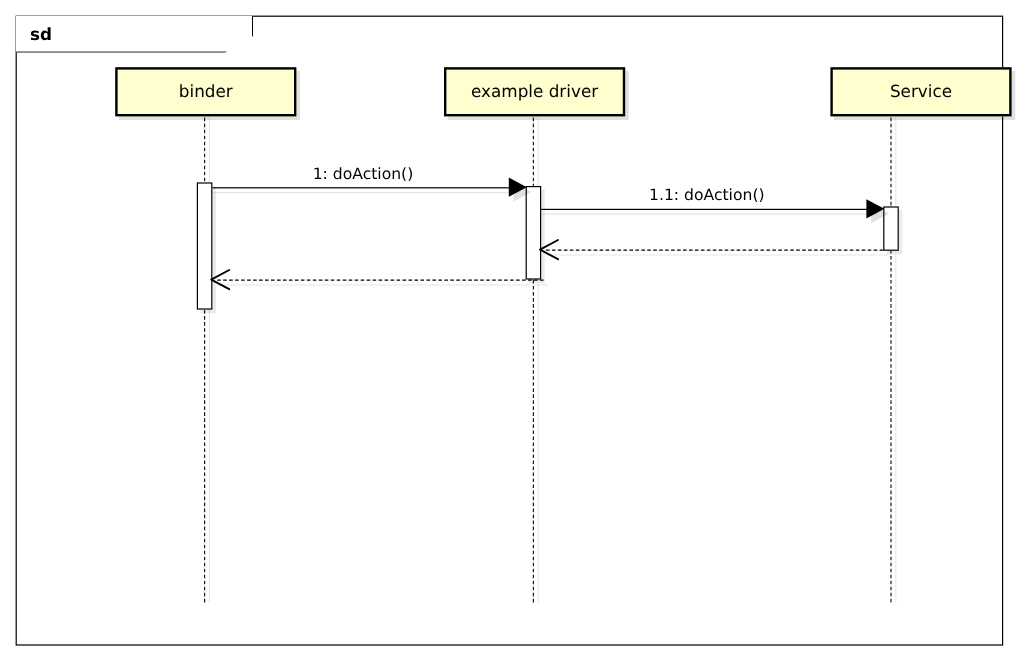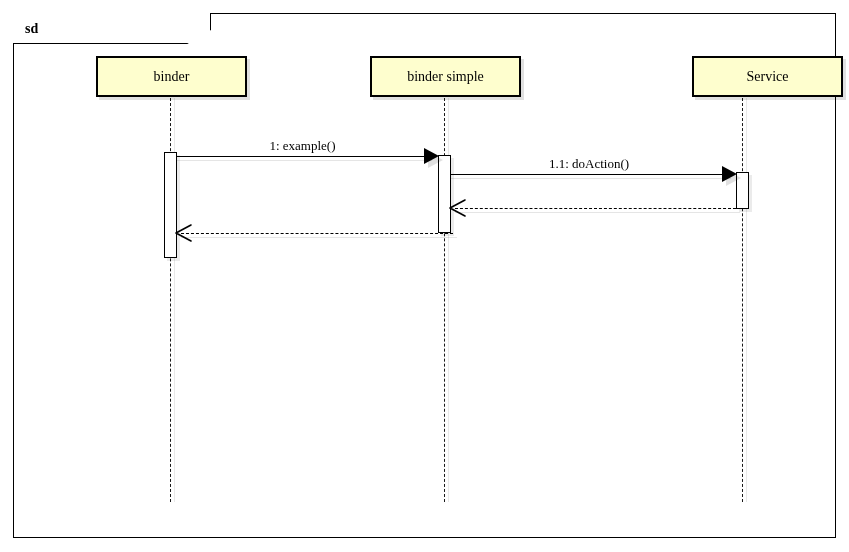--- a/index.html
+++ b/index.html
@@ -9,21 +9,20 @@
   }
   body {
     font-family: "DejaVu Sans", sans-serif;
   }
   #canvas {
     position: relative;
     width: 849px;
     height: 552px;
     background: #ffffff;
     overflow: hidden;
-    font-family: Liberation Serif, serif;
   }
   
   .frame {
     position: absolute;
     left: 13px;
     top: 13px;
     width: 823px;
     height: 525px;
     border: 1.5px solid #000000;
     box-sizing: border-box;
@@ -158,38 +157,38 @@
   <div class="lifeline" style="left:444px; top:98px; height:404px;"></div>
 
   <div class="lifeline-shadow" style="left:746px; top:98px; height:404px;"></div>
   <div class="lifeline" style="left:742px; top:98px; height:404px;"></div>
 
   <div class="participant" style="left:96px; top:56px; width:151px; height:41px;">
     <span>binder</span>
   </div>
 
   <div class="participant" style="left:370px; top:56px; width:151px; height:41px;">
-    <span>binder simple</span>
+    <span>example driver</span>
   </div>
 
   <div class="participant" style="left:692px; top:56px; width:151px; height:41px;">
     <span>Service</span>
   </div>
 
   <div class="activation" style="left:164px; top:152px; width:13px; height:106px;"></div>
 
   <div class="activation" style="left:438px; top:155px; width:13px; height:78px;"></div>
 
   <div class="activation" style="left:736px; top:172px; width:13px; height:37px;"></div>
 
   <div class="msg-shadow" style="left:177px; top:160px; width:255px;"></div>
   <div class="msg-line" style="left:177px; top:156px; width:251px;"></div>
   <div class="arrow-solid-shadow" style="left:428px; top:152px;"></div>
   <div class="arrow-solid" style="left:424px; top:148px;"></div>
-  <div class="msg-label" style="left:177px; top:138px; width:251px;">1: example()</div>
+  <div class="msg-label" style="left:177px; top:138px; width:251px;">1: doAction()</div>
 
   <div class="msg-shadow" style="left:451px; top:178px; width:280px;"></div>
   <div class="msg-line" style="left:451px; top:174px; width:276px;"></div>
   <div class="arrow-solid-shadow" style="left:726px; top:170px;"></div>
   <div class="arrow-solid" style="left:722px; top:166px;"></div>
   <div class="msg-label" style="left:451px; top:156px; width:276px;">1.1: doAction()</div>
 
   <div class="msg-shadow" style="left:455px; top:212px; width:285px;"></div>
   <div class="msg-line dashed" style="left:455px; top:208px; width:281px;"></div>
   <div class="arrow-open" style="left:447px; top:198px;">

